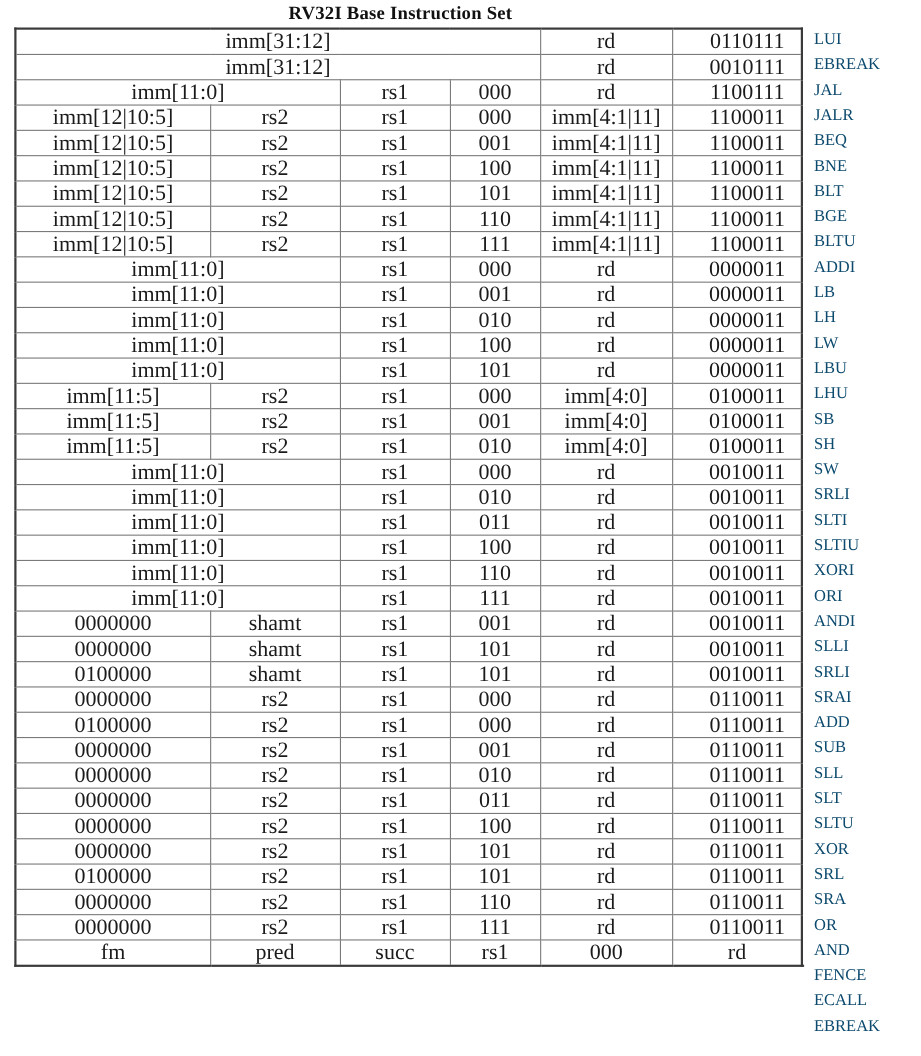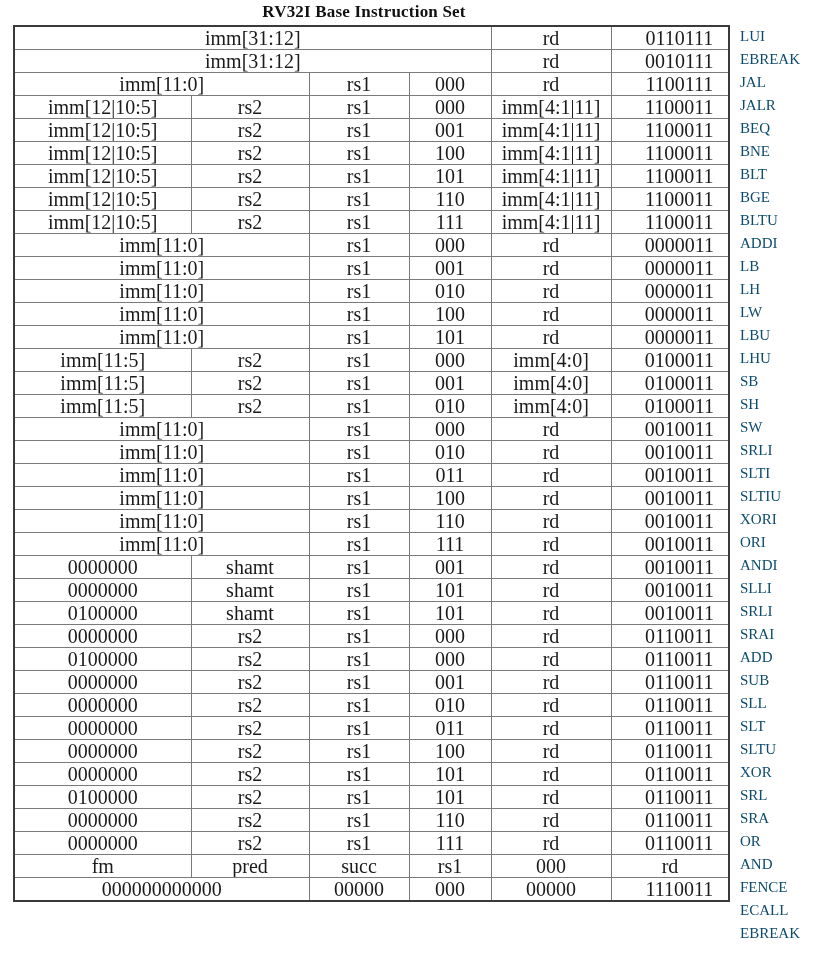--- a/index.html
+++ b/index.html
@@ -368,27 +368,20 @@
           <td class="edge-right">0110011</td>
         </tr>
         <tr>
           <td class="edge-left" style="width: 115px;">fm</td>
           <td style="width: 102px; margin-left: 42px;">pred</td>
           <td style="width: 78px; margin-top: 12px;">succ</td>
           <td>rs1</td>
           <td>000</td>
           <td>rd</td>
           <td class="edge-right">0001111</td>
-        </tr>
-        <tr>
-          <td colspan="2" class="edge-left">000000000000</td>
-          <td>00000</td>
-          <td>000</td>
-          <td>00000</td>
-          <td class="edge-right">1110011</td>
         </tr>
       </tbody>
   </table>
 
   <div id="mnemonics">
       <div class="mn">LUI</div>
       <div class="mn">EBREAK</div>
       <div class="mn">JAL</div>
       <div class="mn">JALR</div>
       <div class="mn">BEQ</div>

